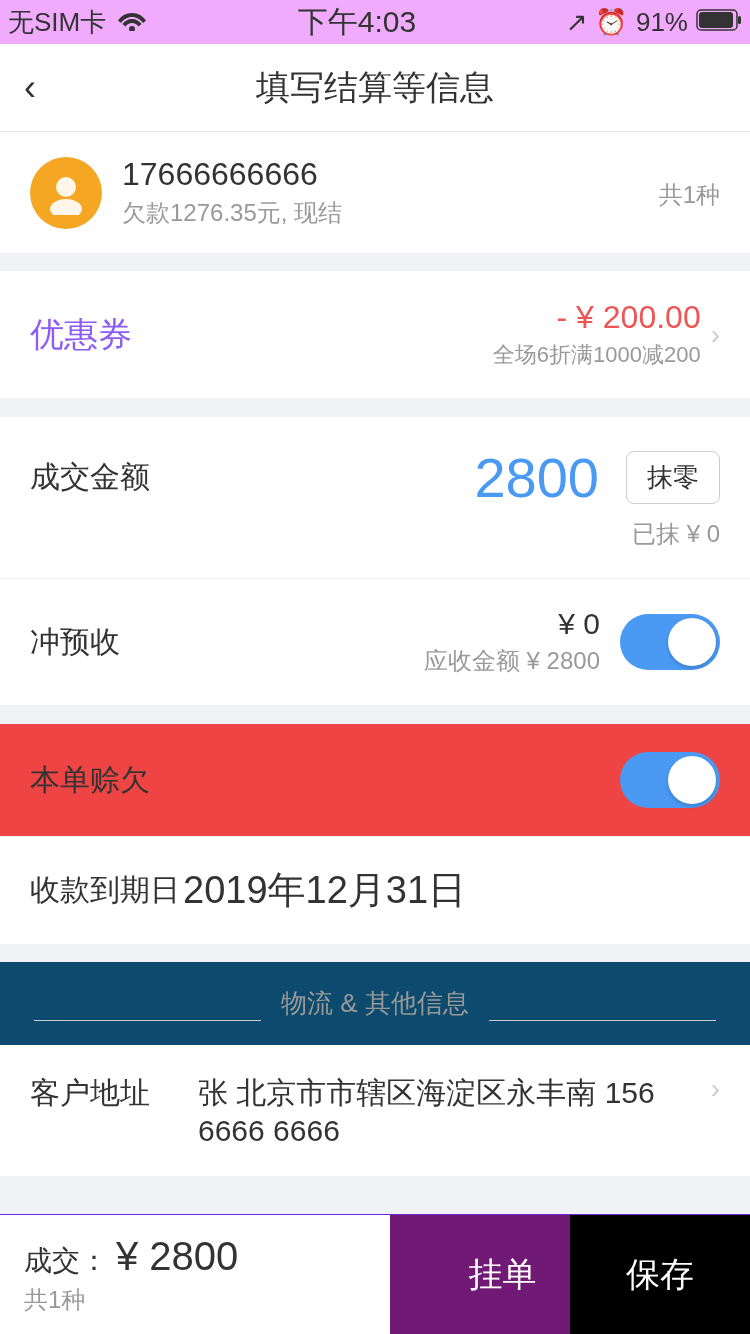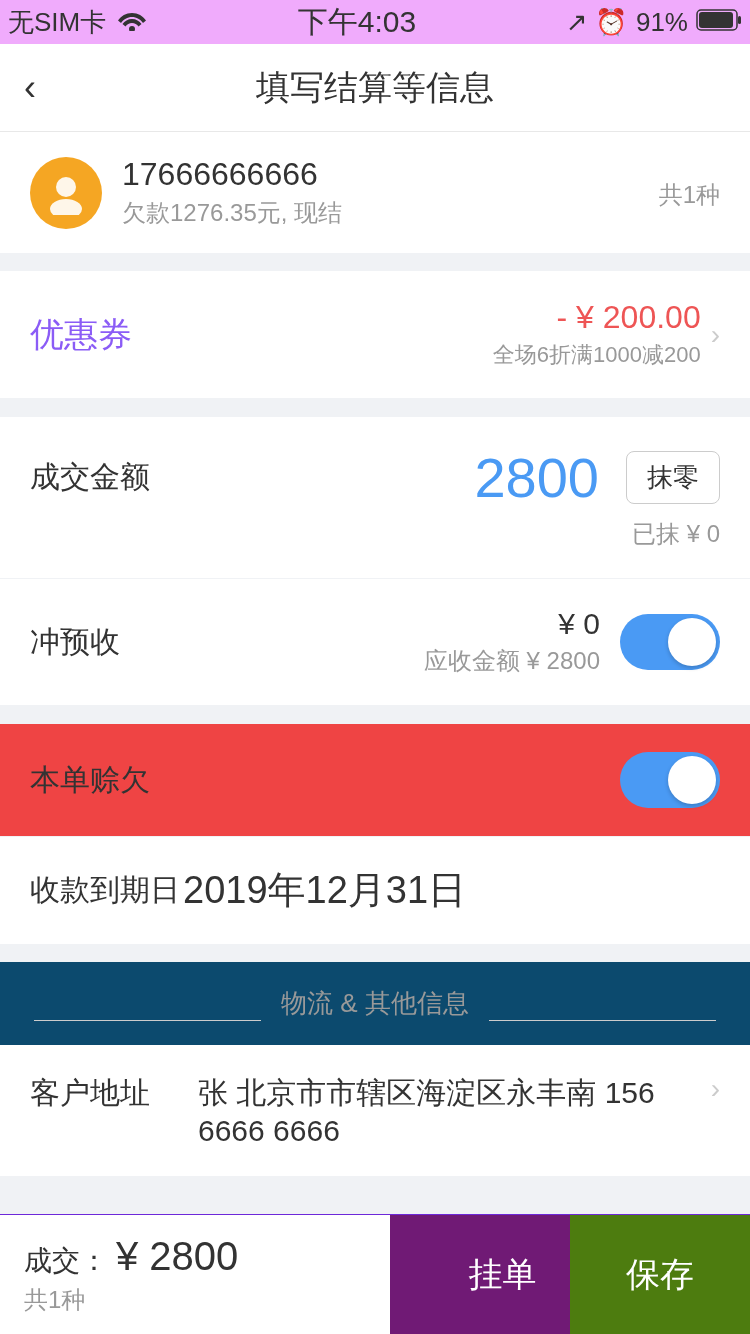--- a/index.html
+++ b/index.html
@@ -242,21 +242,21 @@
       font-size: 34px;
       font-weight: 500;
       color: #fff;
       border: none;
       cursor: pointer;
       display: flex;
       align-items: center;
       justify-content: center;
     }
     .btn-hang { background: #701a75; padding-left: 45px; }
-    .btn-save { background: #4d7c0f; text-align: right; }
+    .btn-save { background: #000000; text-align: right; }
 
     
     .empty-space { height: 150px; background: #f0f2f5; }
   </style>
 </head>
 <body>
 
 <div class="status-bar">
   <div class="status-left">
     <span>无SIM卡</span>

